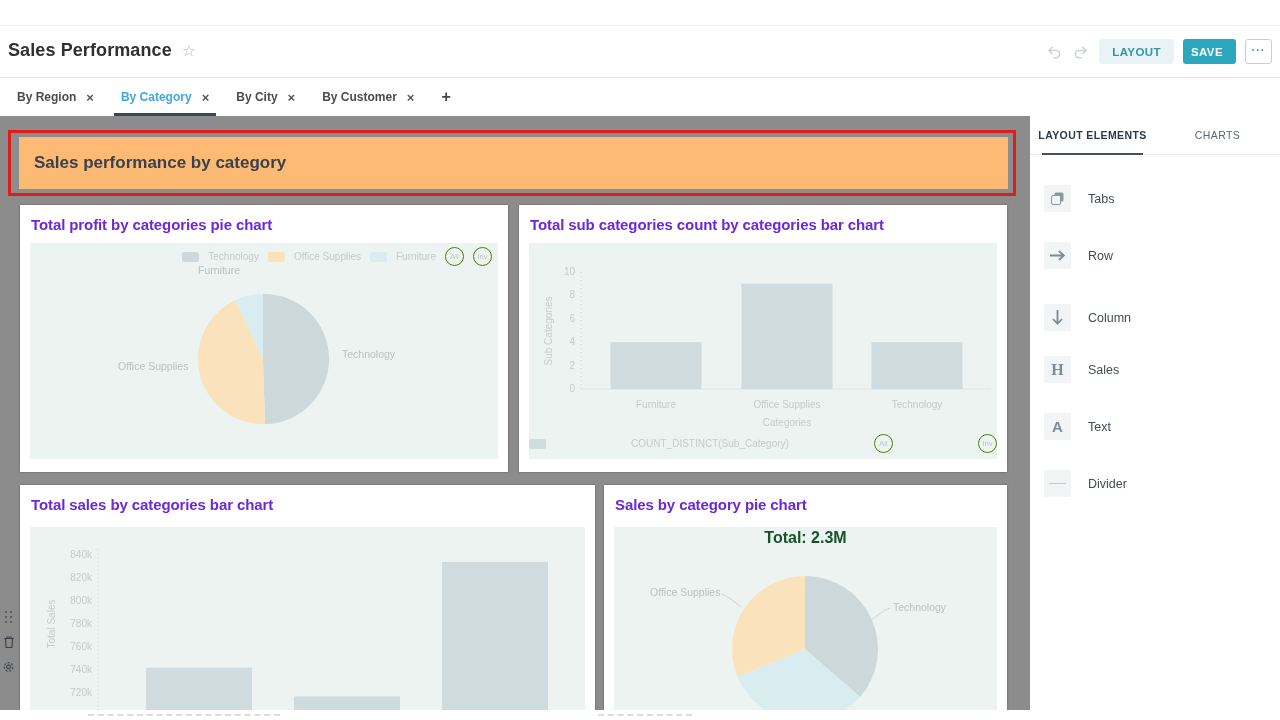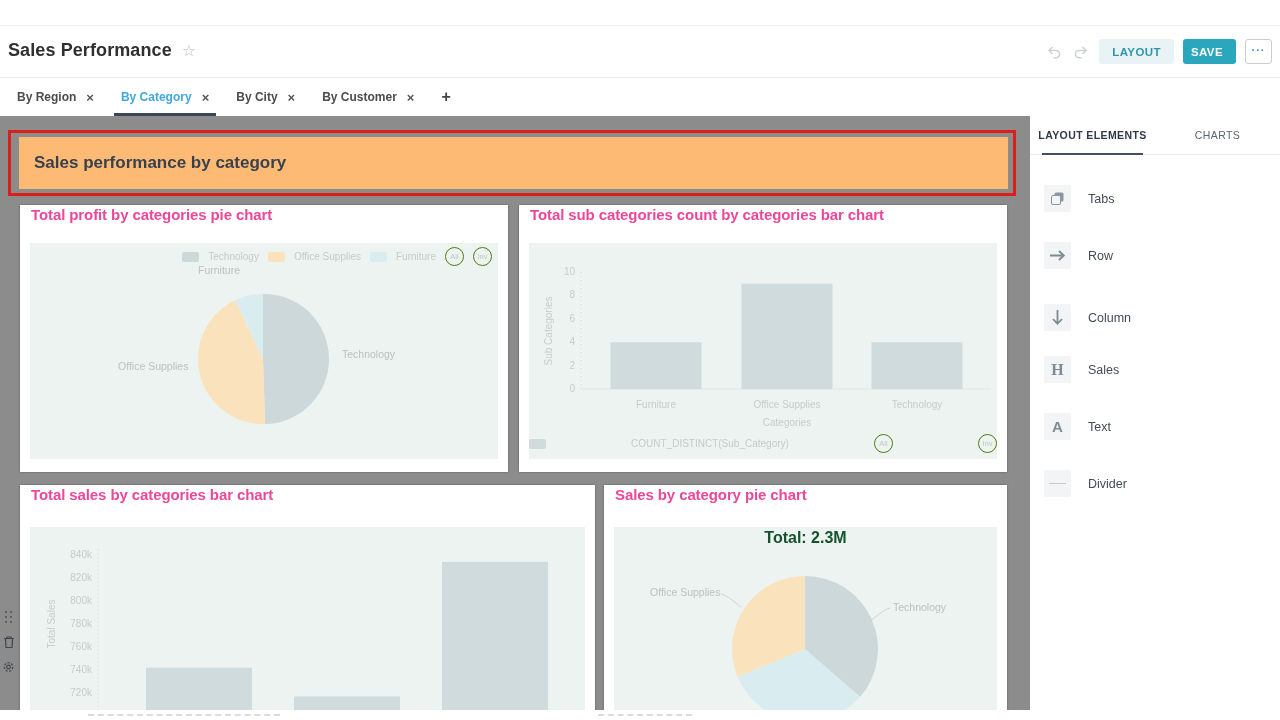--- a/index.html
+++ b/index.html
@@ -38,21 +38,21 @@
   .left-toolbar { position: absolute; left: 1px; top: 494px; width: 15px; display: flex; flex-direction: column; gap: 11px; align-items: center; }
   .lt-icon { width: 13px; height: 14px; display: flex; align-items: center; justify-content: center; cursor: pointer; }
   .dots { display: grid; grid-template-columns: 3px 3px; grid-auto-rows: 3px; gap: 2px; }
   .dots i { width: 2px; height: 2px; background: #4d5257; border-radius: 50%; }
 
   .header-el { position: absolute; left: 8px; top: 14px; width: 1008px; height: 66px; border: 3px solid #dc1f1b; }
   .header-el-inner { position: absolute; left: 8px; right: 5px; top: 4px; bottom: 4px; background: #fdba74;
     display: flex; align-items: center; padding-left: 15px; font-size: 17px; font-weight: 600; color: #3a414e; }
 
   .card { position: absolute; background: #fff; box-shadow: 0 0 2px rgba(0,0,0,.35); }
-  .card-title { padding: 1px 11px 0 11px; font-size: 15px; font-weight: 700; color: #ec4899; letter-spacing: -.1px; }
+  .card-title { padding: 11px 11px 0 11px; font-size: 15px; font-weight: 700; color: #6d28d9; letter-spacing: -.1px; }
   .chart-area { position: absolute; left: 10px; right: 10px; background: #edf3f0; overflow: hidden; }
   .ca-tall { top: 38px; bottom: 13px; }
   .ca-cut { top: 42px; height: 260px; }
   .chart-area svg { position: absolute; left: 0; top: 0; }
 
   .legend-row { position: absolute; display: flex; align-items: center; gap: 9px; }
   .legend-tr { top: 4px; right: 6px; }
   .legend-bc { bottom: 6px; left: 0; right: 0; justify-content: space-between; }
   .sw { width: 17px; height: 10px; border-radius: 2px; display: inline-block; }
   .legend-label { font-size: 10px; color: #c2cccb; }

